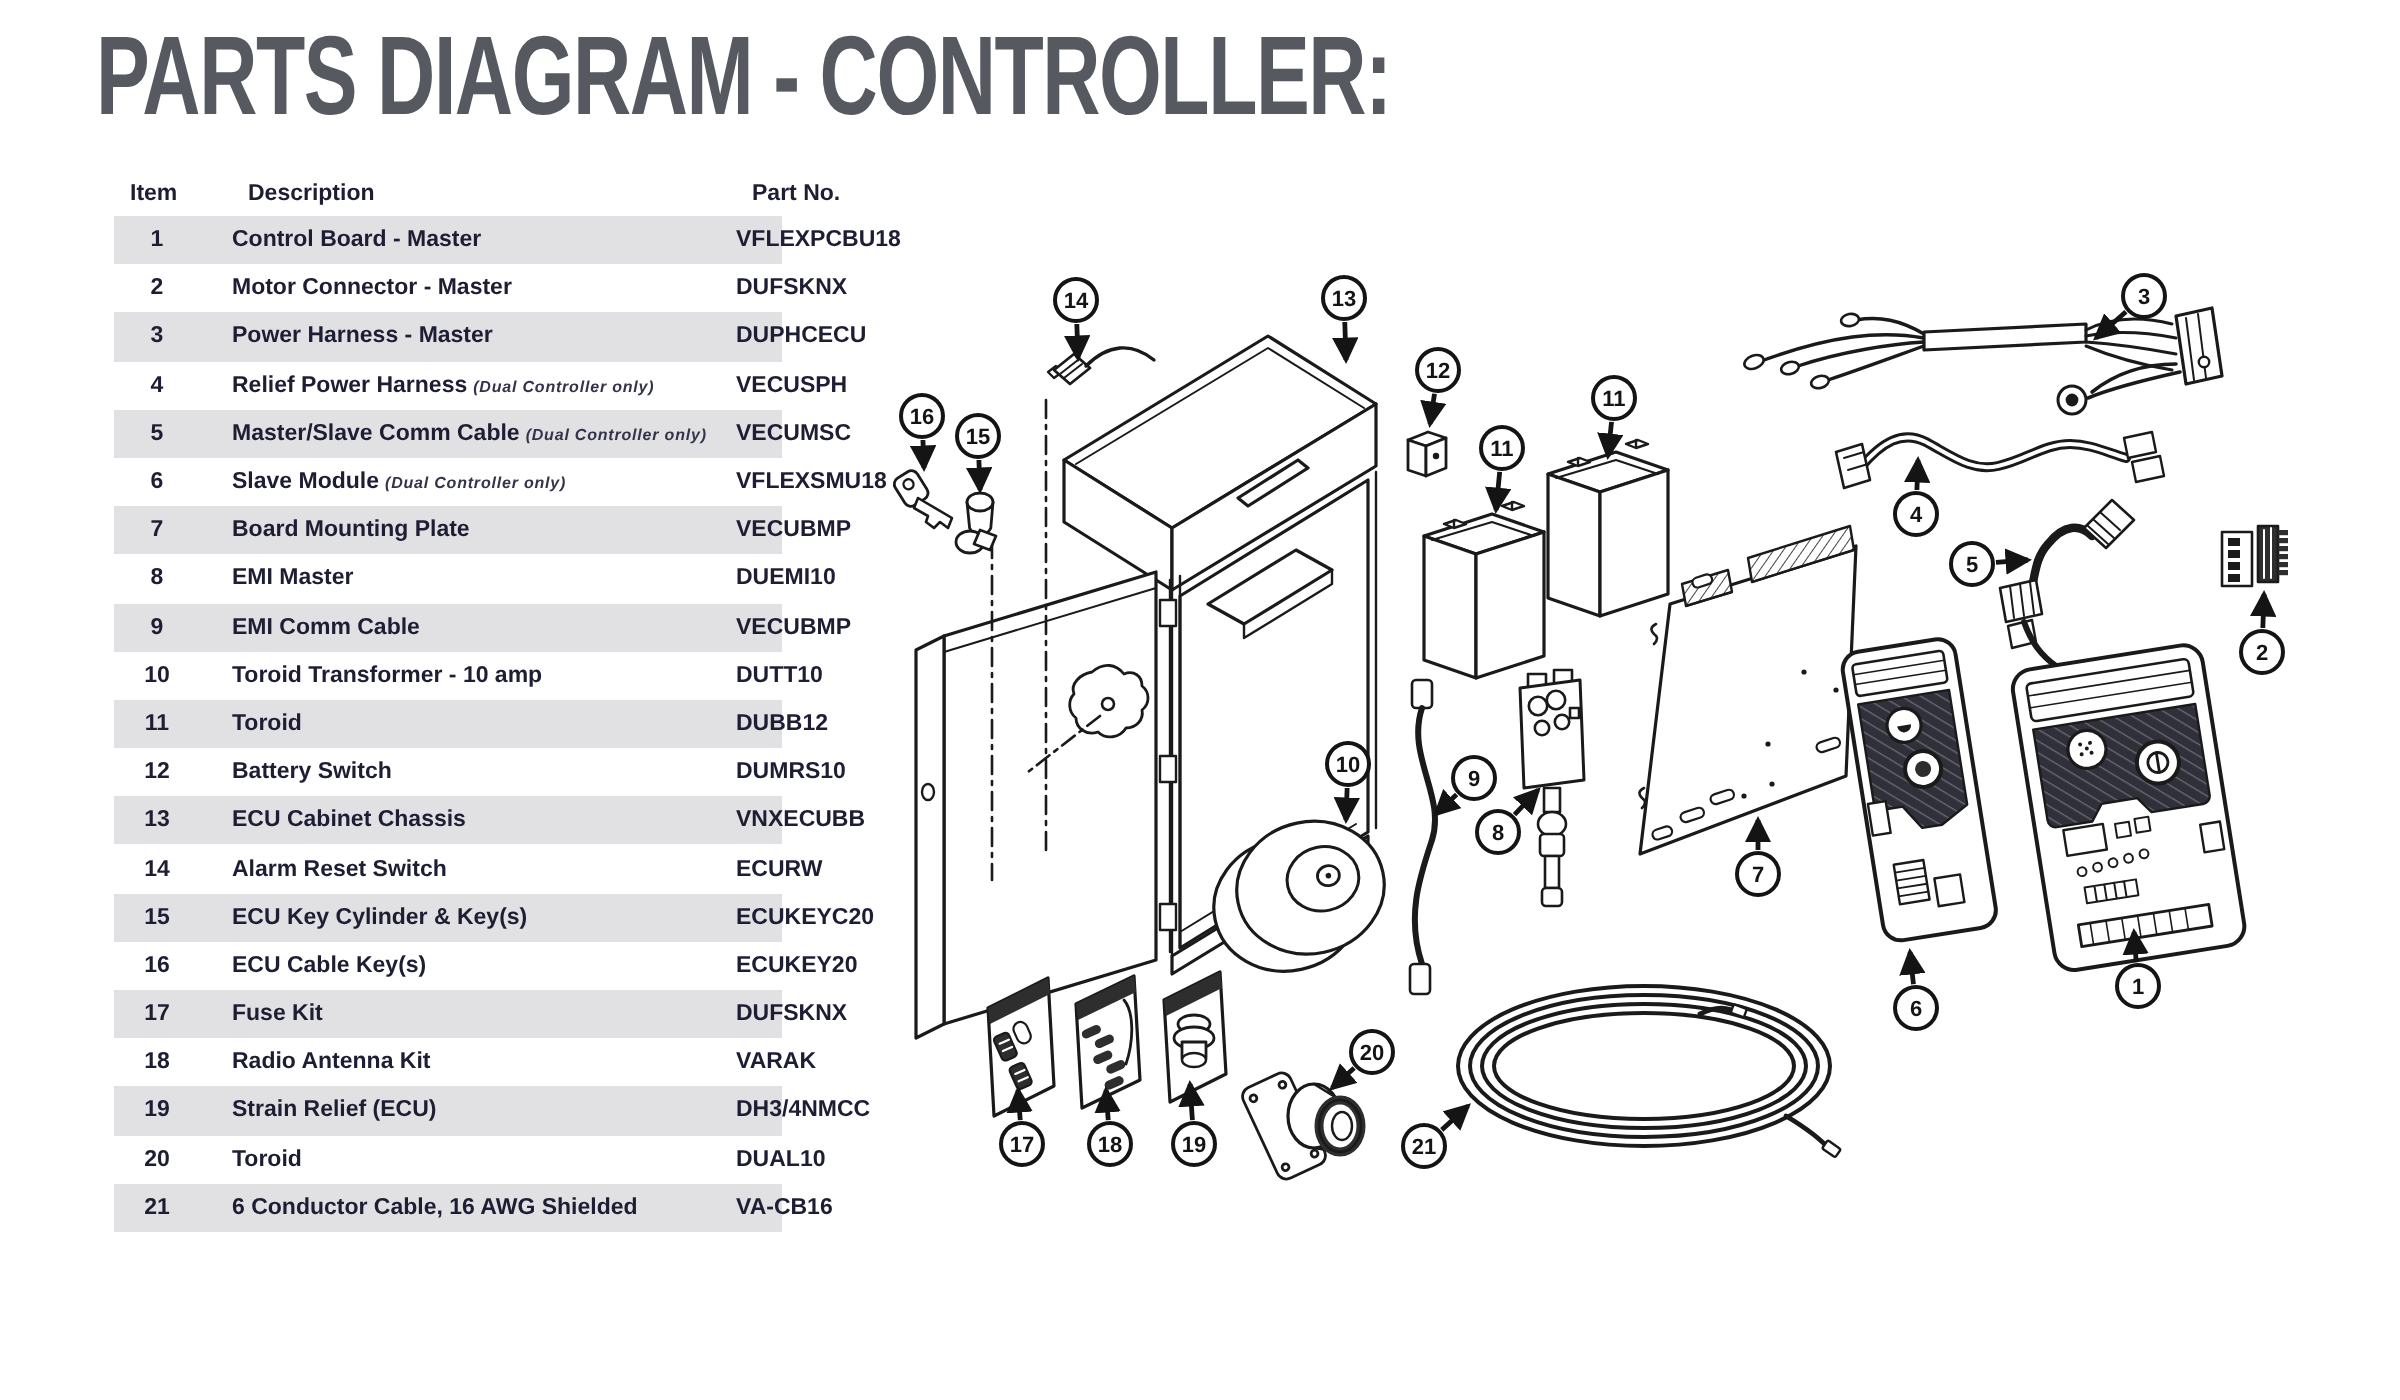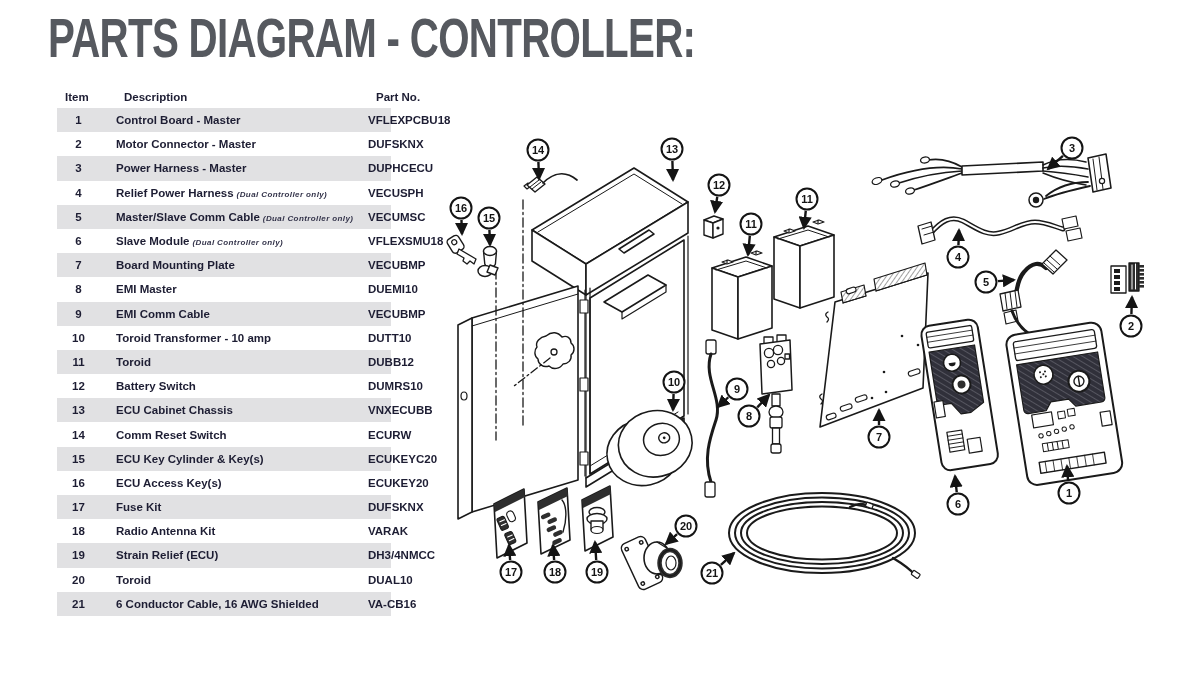--- a/index.html
+++ b/index.html
@@ -112,33 +112,33 @@
   </div>
 
   <div class="trow odd">
     <span class="c-item">13</span>
     <span class="c-desc"><span class="desc-main">ECU Cabinet Chassis</span><span class="desc-note"></span></span>
     <span class="c-part">VNXECUBB</span>
   </div>
 
   <div class="trow">
     <span class="c-item">14</span>
-    <span class="c-desc"><span class="desc-main">Comm Reset Switch</span><span class="desc-note"></span></span>
+    <span class="c-desc"><span class="desc-main">Alarm Reset Switch</span><span class="desc-note"></span></span>
     <span class="c-part">ECURW</span>
   </div>
 
   <div class="trow odd">
     <span class="c-item">15</span>
     <span class="c-desc"><span class="desc-main">ECU Key Cylinder &amp; Key(s)</span><span class="desc-note"></span></span>
     <span class="c-part">ECUKEYC20</span>
   </div>
 
   <div class="trow">
     <span class="c-item">16</span>
-    <span class="c-desc"><span class="desc-main">ECU Access Key(s)</span><span class="desc-note"></span></span>
+    <span class="c-desc"><span class="desc-main">ECU Cable Key(s)</span><span class="desc-note"></span></span>
     <span class="c-part">ECUKEY20</span>
   </div>
 
   <div class="trow odd">
     <span class="c-item">17</span>
     <span class="c-desc"><span class="desc-main">Fuse Kit</span><span class="desc-note"></span></span>
     <span class="c-part">DUFSKNX</span>
   </div>
 
   <div class="trow">

